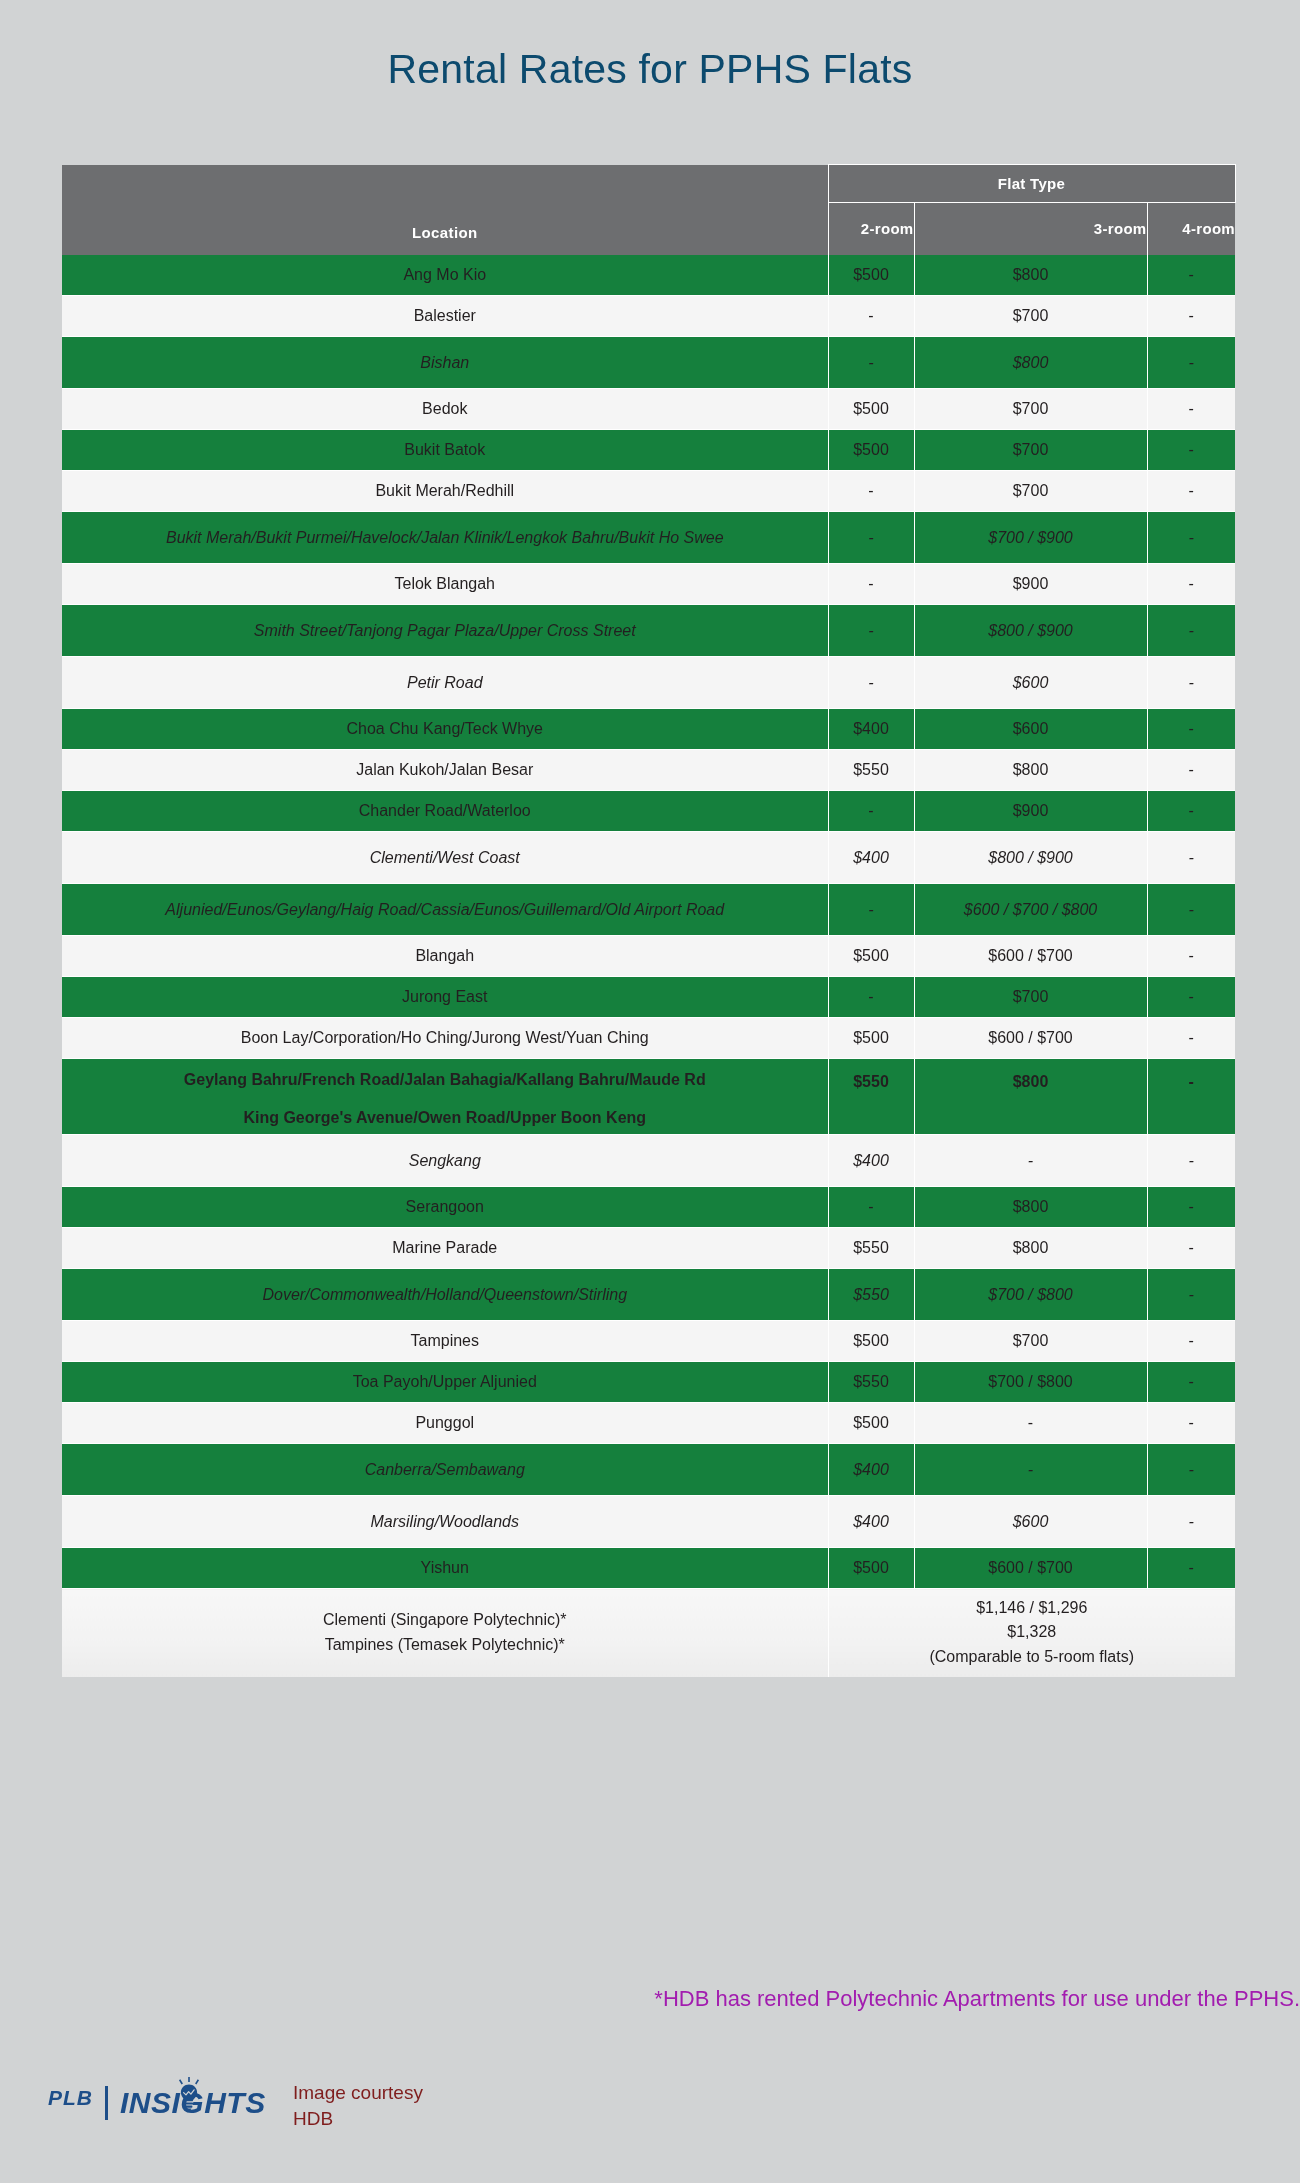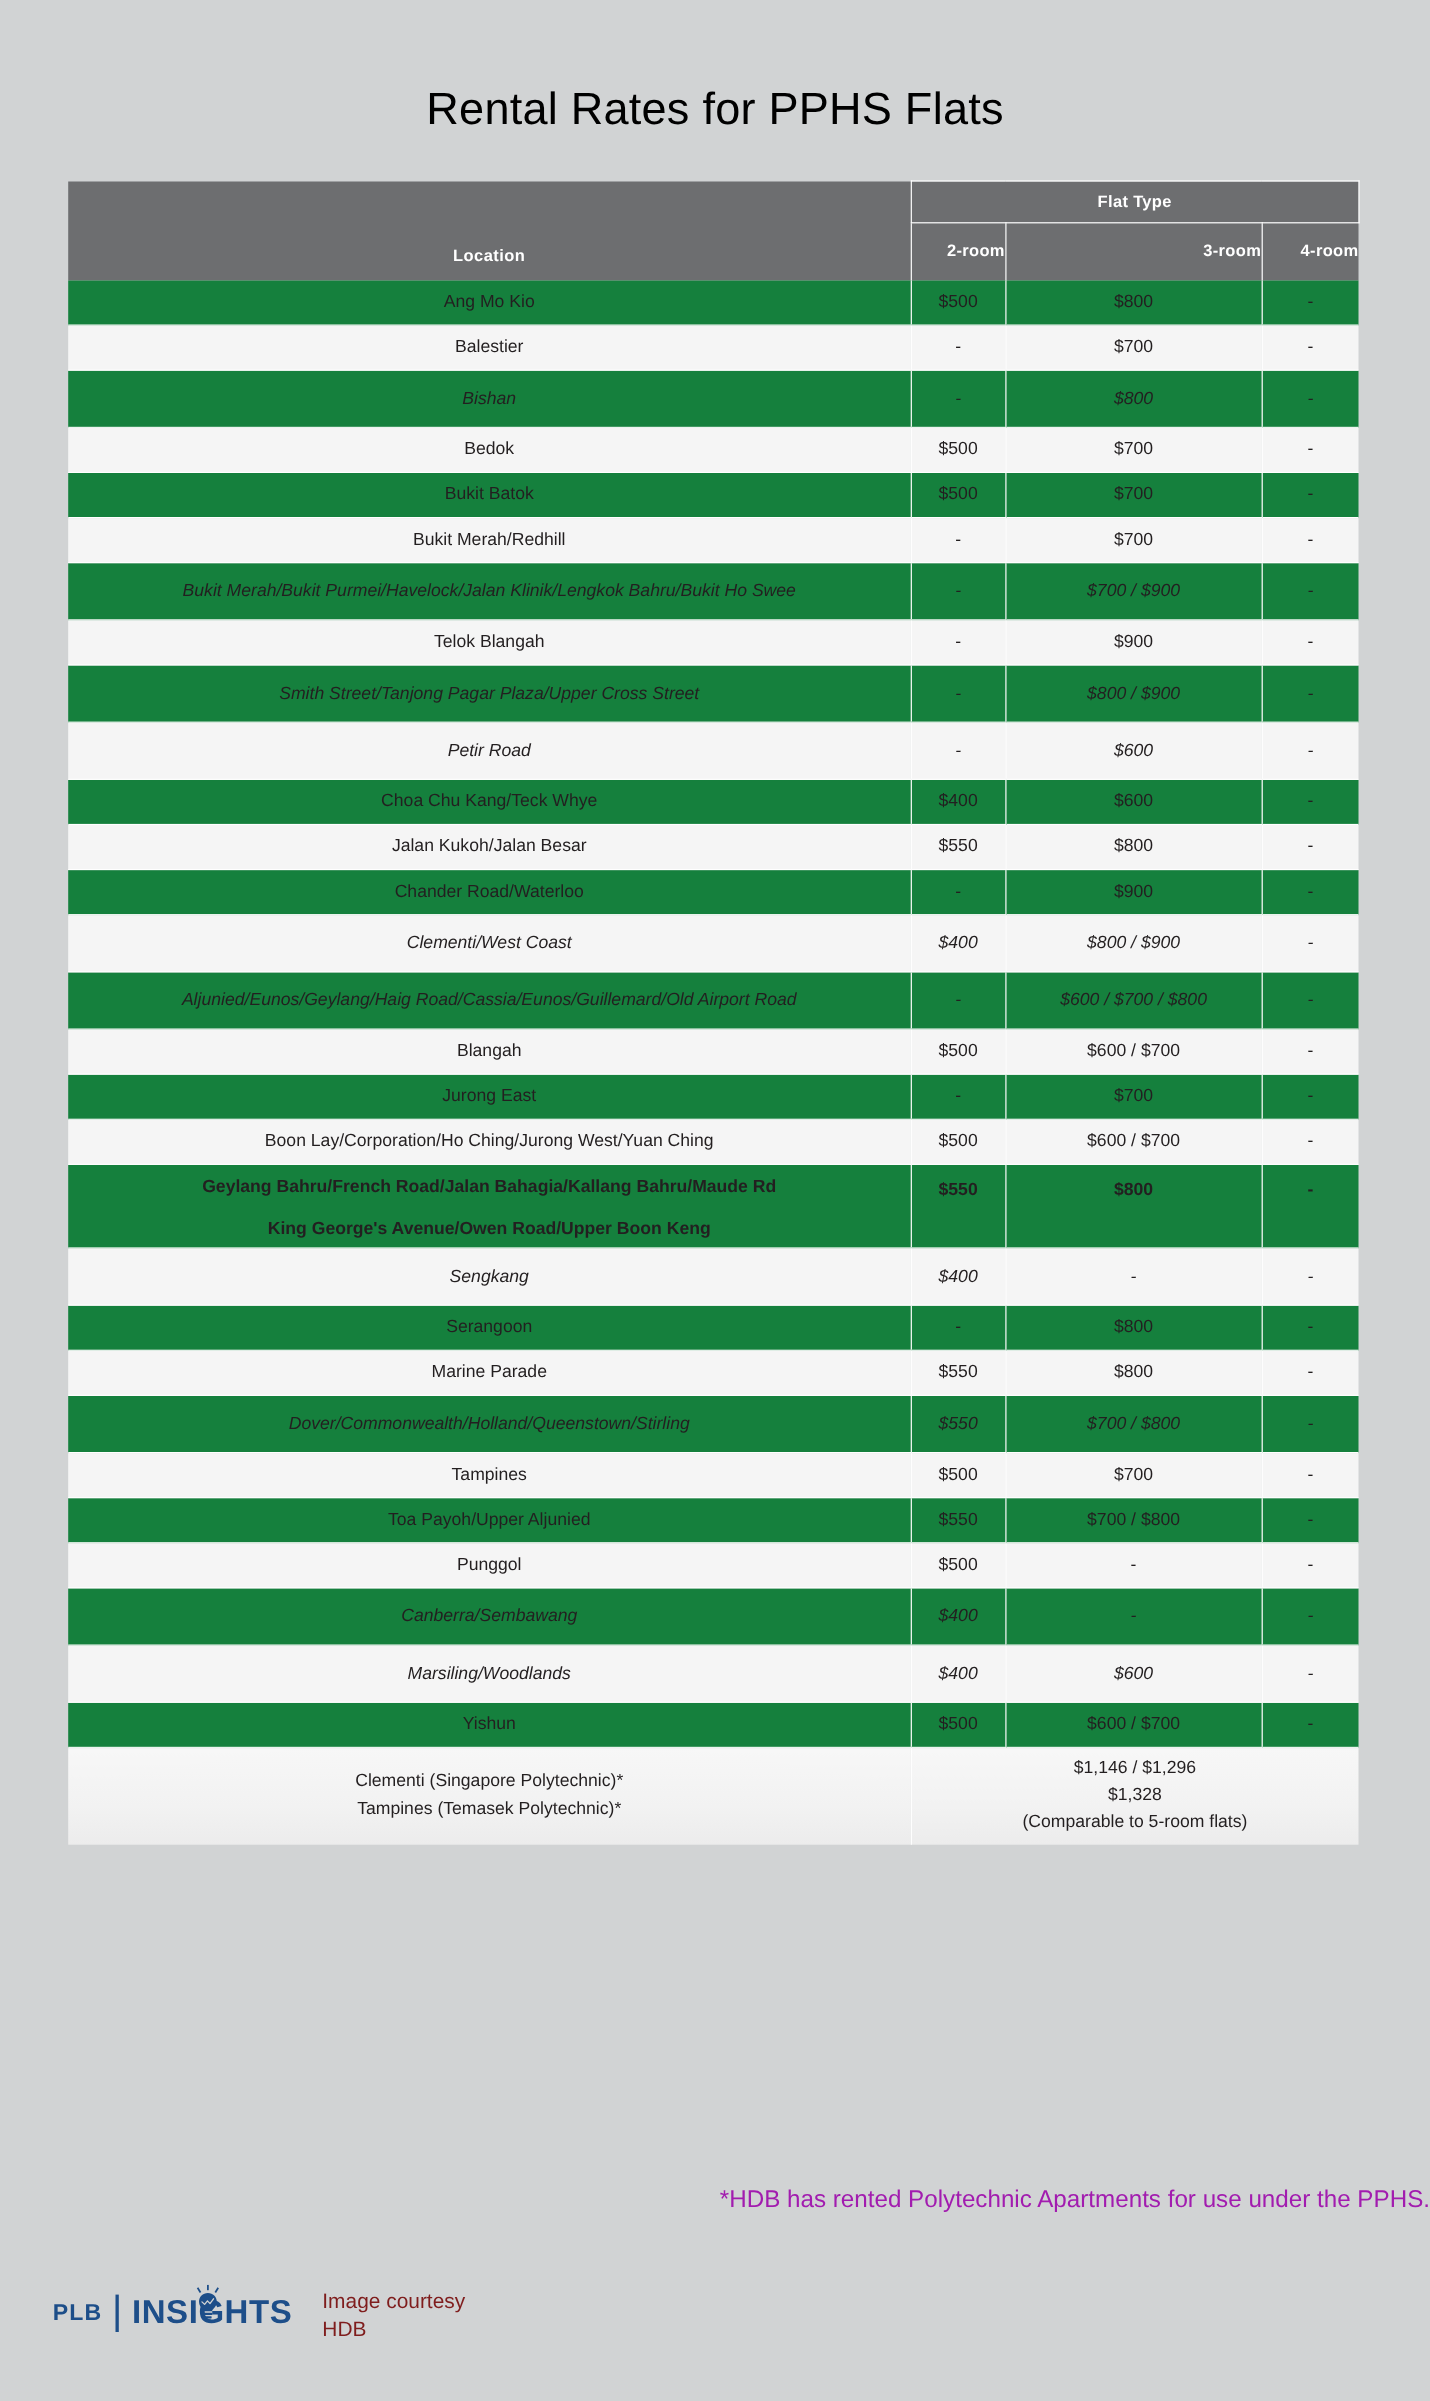--- a/index.html
+++ b/index.html
@@ -15,27 +15,27 @@
     position: relative;
     width: 1300px;
     height: 2183px;
     background: #d1d3d4;
     overflow: hidden;
   }
 
   
   .page-title {
     position: absolute;
-    top: 76px;
+    top: 46px;
     left: 0;
     width: 1300px;
     text-align: center;
     font-size: 41px;
     font-weight: 400;
-    color: #000000;
+    color: #0c4a6e;
     letter-spacing: 0.2px;
   }
 
   
   .table-wrap {
     position: absolute;
     top: 164px;
     left: 62px;
     width: 1173px;
   }
@@ -145,22 +145,23 @@
     top: 2080px;
     left: 48px;
     width: 1220px;
     height: 60px;
   }
   .logo {
     position: absolute;
     left: 0;
     top: 6px;
     display: flex;
-    align-items: center;
+    align-items: flex-start;
     gap: 0px;
+    font-style: italic;
   }
   .logo-plb {
     font-size: 21px;
     font-weight: bold;
     color: #1d4e89;
     letter-spacing: 1px;
   }
   .logo-divider {
     display: inline-block;
     width: 3px;

